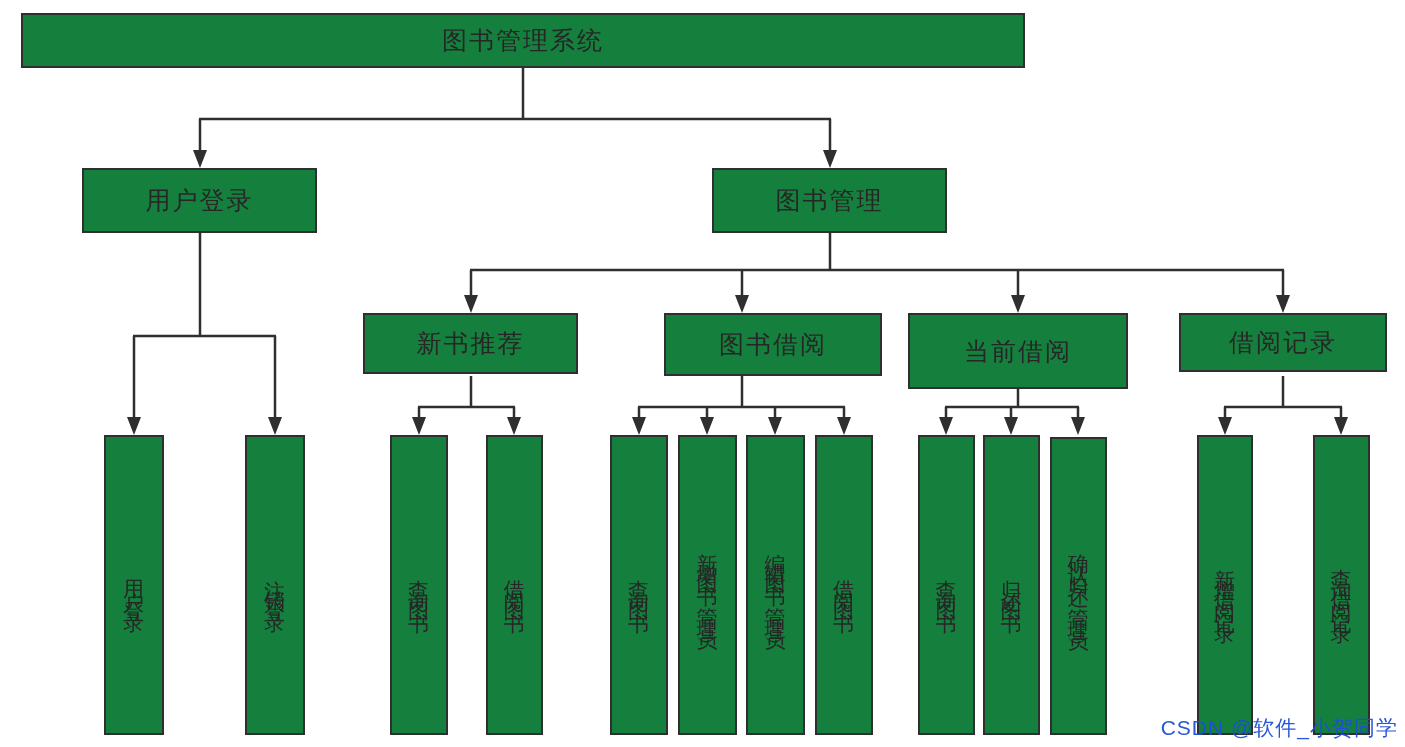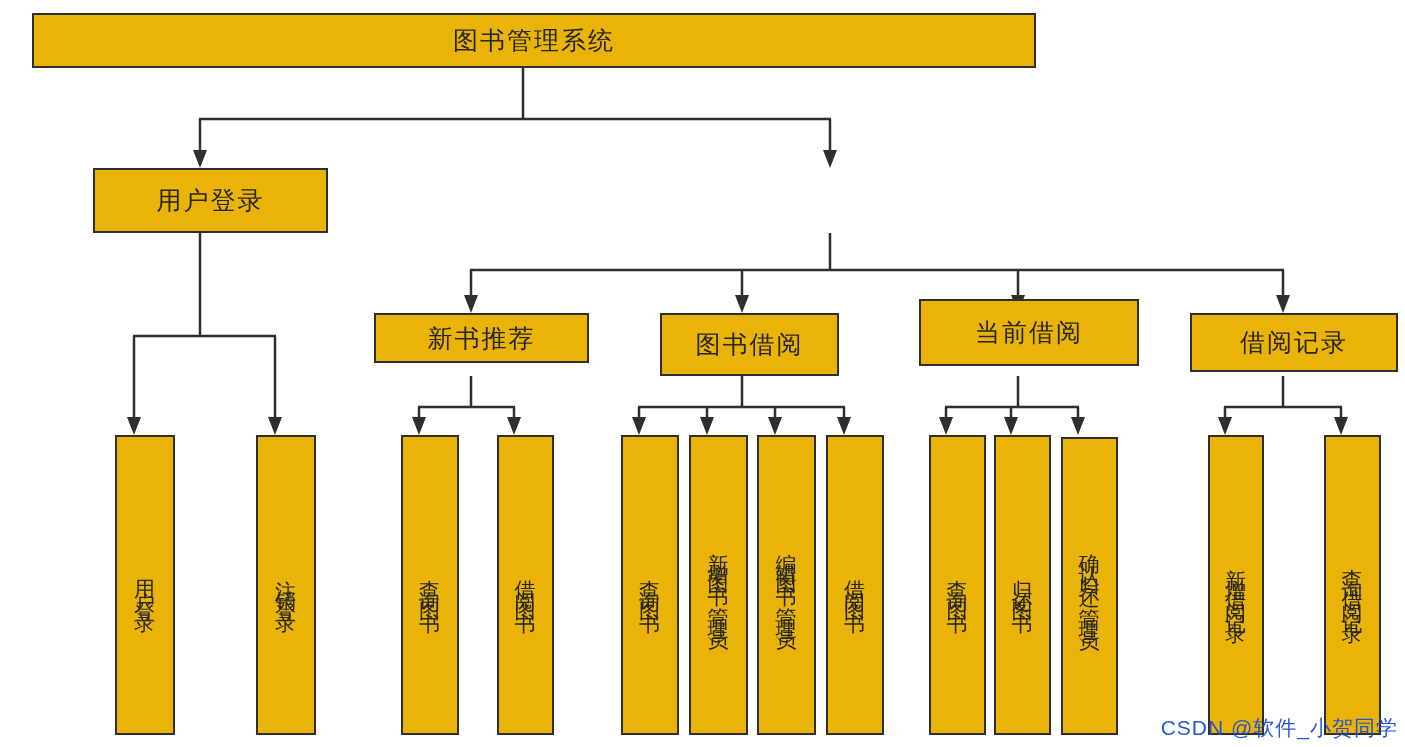--- a/index.html
+++ b/index.html
@@ -22,27 +22,26 @@
     height: 747px;
   }
   .connectors {
     position: absolute;
     left: 0; top: 0;
     pointer-events: none;
   }
   .box {
     position: absolute;
     box-sizing: border-box;
-    background: #eab308;
+    background: #15803d;
     border: 2.5px solid #2f2f2f;
     display: flex;
     align-items: center;
     justify-content: center;
     text-align: center;
-    margin-left: 11px;
   }
   .hbox {
     font-size: 25px;
     letter-spacing: 2px;
     white-space: nowrap;
   }
   .vbox {
     writing-mode: vertical-rl;
     text-orientation: mixed;
     font-size: 21px;
@@ -119,24 +118,25 @@
       M939 417 L953 417 L946 435 Z
       M1004 417 L1018 417 L1011 435 Z
       M1071 417 L1085 417 L1078 435 Z
       M1218 417 L1232 417 L1225 435 Z
       M1334 417 L1348 417 L1341 435 Z"></path>
   </svg>
 
   <div class="box hbox" style="left:21px;top:13px;width:1004px;height:55px;">图书管理系统</div>
 
   <div class="box hbox" style="left:82px;top:168px;width:235px;height:65px;">用户登录</div>
+  <div class="box hbox" style="left:712px;top:168px;width:235px;height:65px;">图书管理</div>
 
-  <div class="box hbox" style="left:363px;top:313px;width:215px;height:50px;">新书推荐</div>
-  <div class="box hbox" style="left:649px;top:313px;width:179px;height:63px;font-family:Liberation Serif, serif;">图书借阅</div>
-  <div class="box hbox" style="left:908px;top:299px;width:220px;height:67px;">当前借阅</div>
+  <div class="box hbox" style="left:363px;top:313px;width:215px;height:61px;">新书推荐</div>
+  <div class="box hbox" style="left:664px;top:313px;width:218px;height:63px;font-family:Liberation Serif, serif;">图书借阅</div>
+  <div class="box hbox" style="left:908px;top:313px;width:220px;height:76px;">当前借阅</div>
   <div class="box hbox" style="left:1179px;top:313px;width:208px;height:59px;">借阅记录</div>
 
   <div class="box vbox" style="left:104px;top:435px;width:60px;height:300px;">用户登录</div>
   <div class="box vbox" style="left:245px;top:435px;width:60px;height:300px;">注销登录</div>
 
   <div class="box vbox" style="left:390px;top:435px;width:58px;height:300px;">查询图书</div>
   <div class="box vbox" style="left:486px;top:435px;width:57px;height:300px;">借阅图书</div>
 
   <div class="box vbox" style="left:610px;top:435px;width:58px;height:300px;">查询图书</div>
   <div class="box vbox" style="left:678px;top:435px;width:59px;height:300px;">新增图书（管理员）</div>

